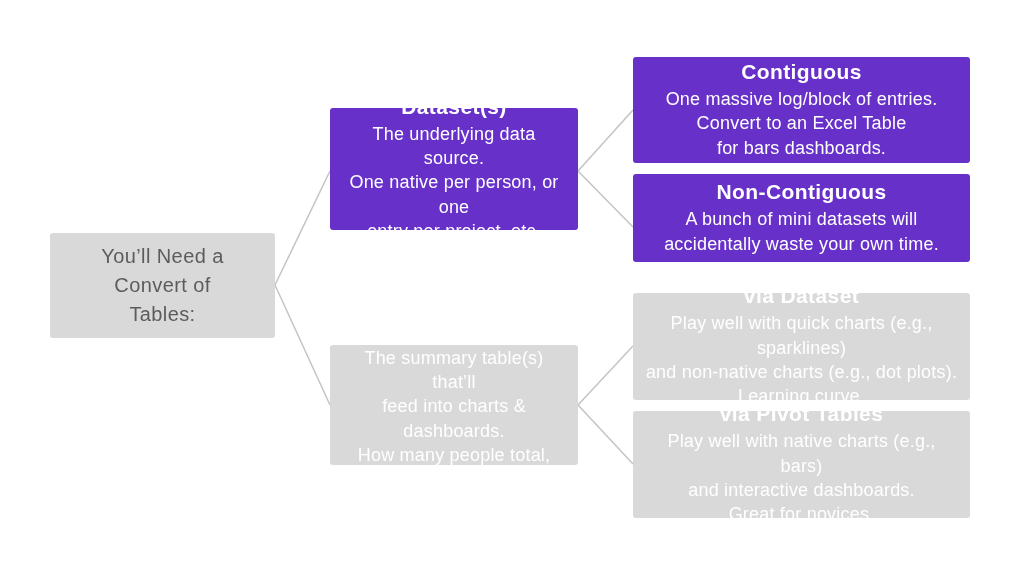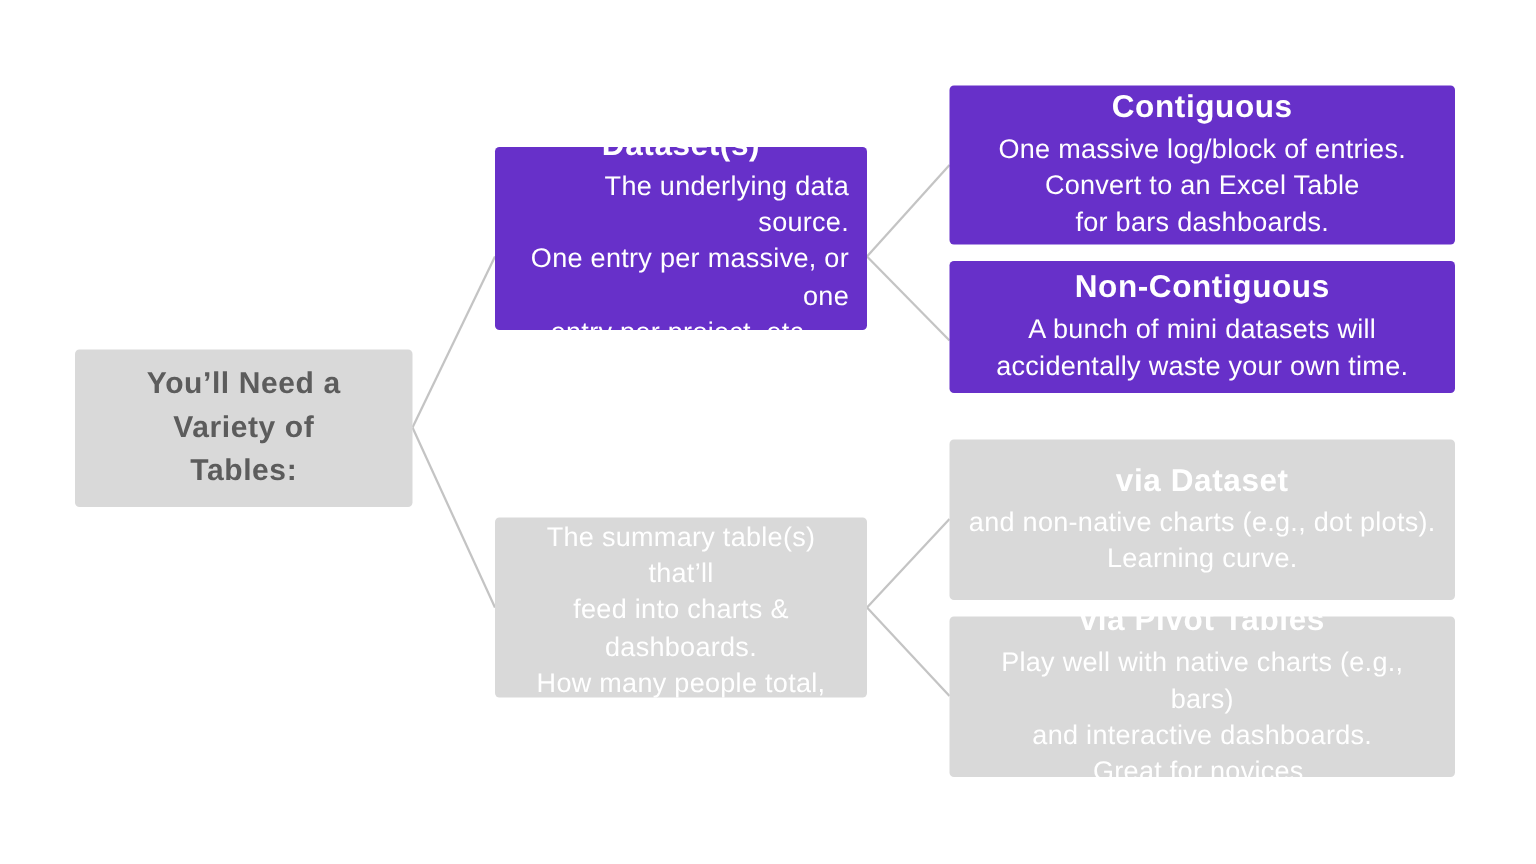--- a/index.html
+++ b/index.html
@@ -41,28 +41,28 @@
   }
   .bodyline {
     font-size: 18px;
     line-height: 1.35;
     letter-spacing: 0.2px;
   }
   .it { }
   .root-node {
     background: #d9d9d9;
     color: #5c5c5c;
-    font-weight: bold;
+    font-weight: normal;
     font-size: 20px;
     letter-spacing: 0.4px;
   }
   .root-node .rootline { line-height: 1.45; }
   
   #node-root        { left: 50px;  top: 233px; width: 225px; height: 105px; }
-  #node-dataset     { left: 330px; top: 98px; width: 248px; height: 122px; text-align: right; }
+  #node-dataset     { left: 330px; top: 108px; width: 248px; height: 122px; }
   #node-tabulation  { left: 330px; top: 345px; width: 248px; height: 120px; }
   #node-contiguous  { left: 633px; top: 57px;  width: 337px; height: 106px; }
   #node-noncontig   { left: 633px; top: 174px; width: 337px; height: 88px; }
   #node-formulas    { left: 633px; top: 293px; width: 337px; height: 107px; }
   #node-pivot       { left: 633px; top: 411px; width: 337px; height: 107px; justify-content: center; }
 </style>
 </head>
 <body>
 
 <div class="canvas">
@@ -71,28 +71,28 @@
     <line x1="275" y1="285" x2="330" y2="171"></line>
     <line x1="275" y1="285" x2="330" y2="405"></line>
     <line x1="578" y1="171" x2="633" y2="110"></line>
     <line x1="578" y1="171" x2="633" y2="227"></line>
     <line x1="578" y1="405" x2="633" y2="346"></line>
     <line x1="578" y1="405" x2="633" y2="464"></line>
   </svg>
 
   <div class="node root-node" id="node-root">
     <div class="rootline">You’ll Need a</div>
-    <div class="rootline">Variety of</div>
+    <div class="rootline">Convert of</div>
     <div class="rootline">Tables:</div>
   </div>
 
   <div class="node purple" id="node-dataset">
     <div class="title">Dataset(s)</div>
     <div class="bodyline">The underlying data source.</div>
-    <div class="bodyline">One entry per massive, or one</div>
+    <div class="bodyline">One native per person, or one</div>
     <div class="bodyline">entry per project, etc.</div>
   </div>
 
   <div class="node graybox" id="node-tabulation">
     <div class="title">Tabulation(s)</div>
     <div class="bodyline">The summary table(s) that’ll</div>
     <div class="bodyline">feed into charts &amp; dashboards.</div>
     <div class="bodyline">How many people total, etc.</div>
   </div>
 
@@ -104,20 +104,21 @@
   </div>
 
   <div class="node purple" id="node-noncontig">
     <div class="title">Non-Contiguous</div>
     <div class="bodyline">A bunch of mini datasets will</div>
     <div class="bodyline">accidentally waste your own time.</div>
   </div>
 
   <div class="node graybox" id="node-formulas">
     <div class="title">via Dataset</div>
+    <div class="bodyline">Play well with quick charts (e.g., sparklines)</div>
     <div class="bodyline">and non-native charts (e.g., dot plots).</div>
     <div class="bodyline">Learning curve.</div>
   </div>
 
   <div class="node graybox" id="node-pivot">
     <div class="title">via Pivot Tables</div>
     <div class="bodyline">Play well with native charts (e.g., bars)</div>
     <div class="bodyline">and interactive dashboards.</div>
     <div class="bodyline">Great for novices.</div>
   </div>

